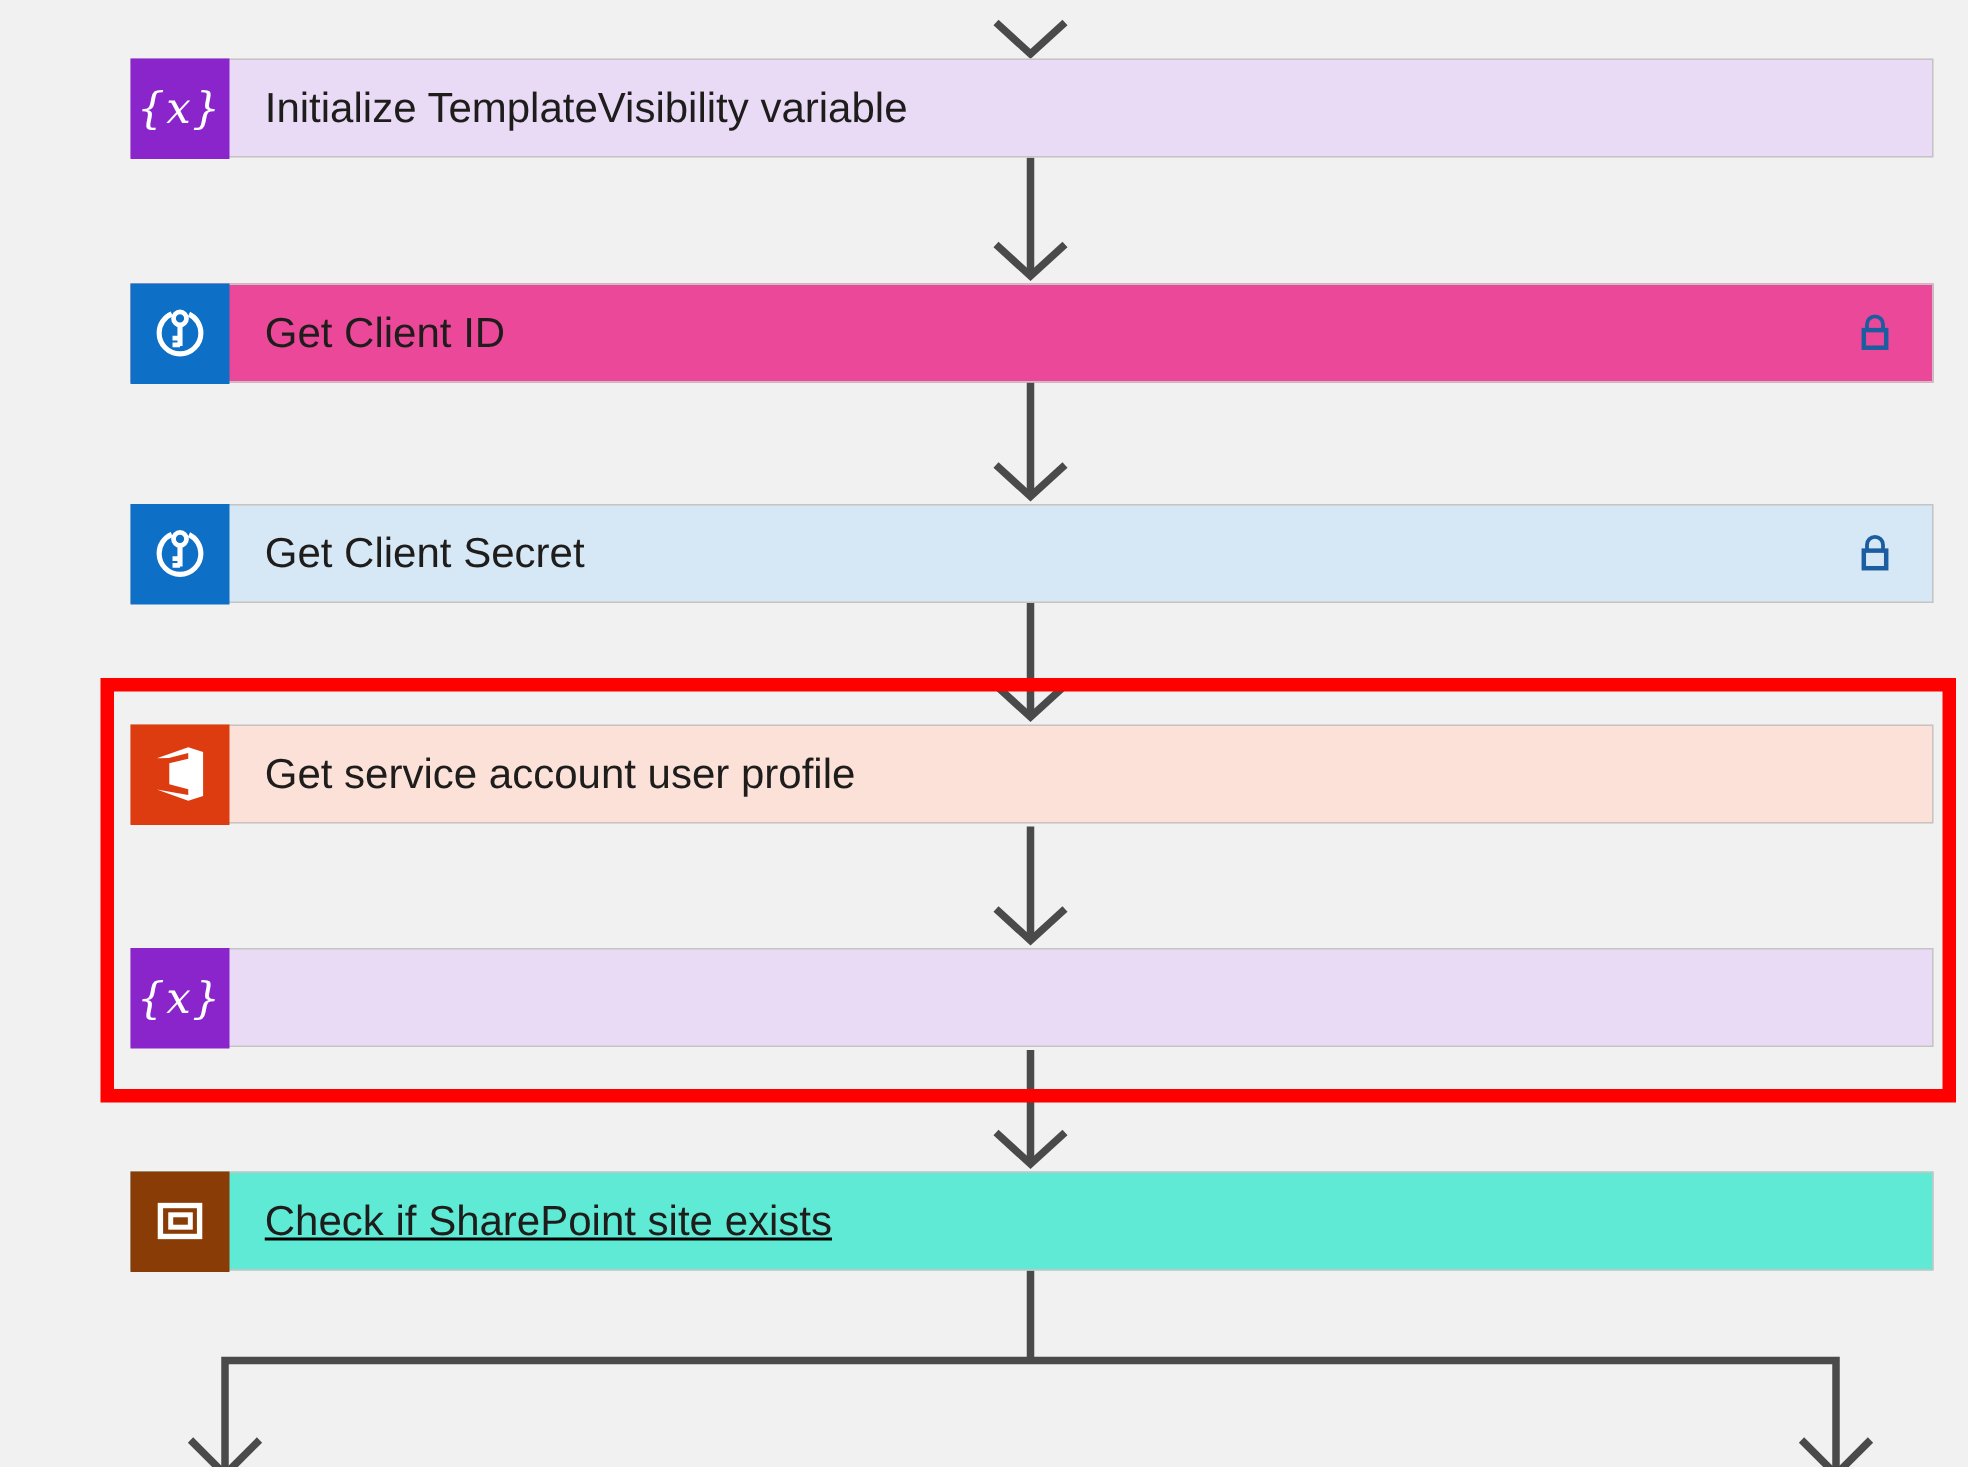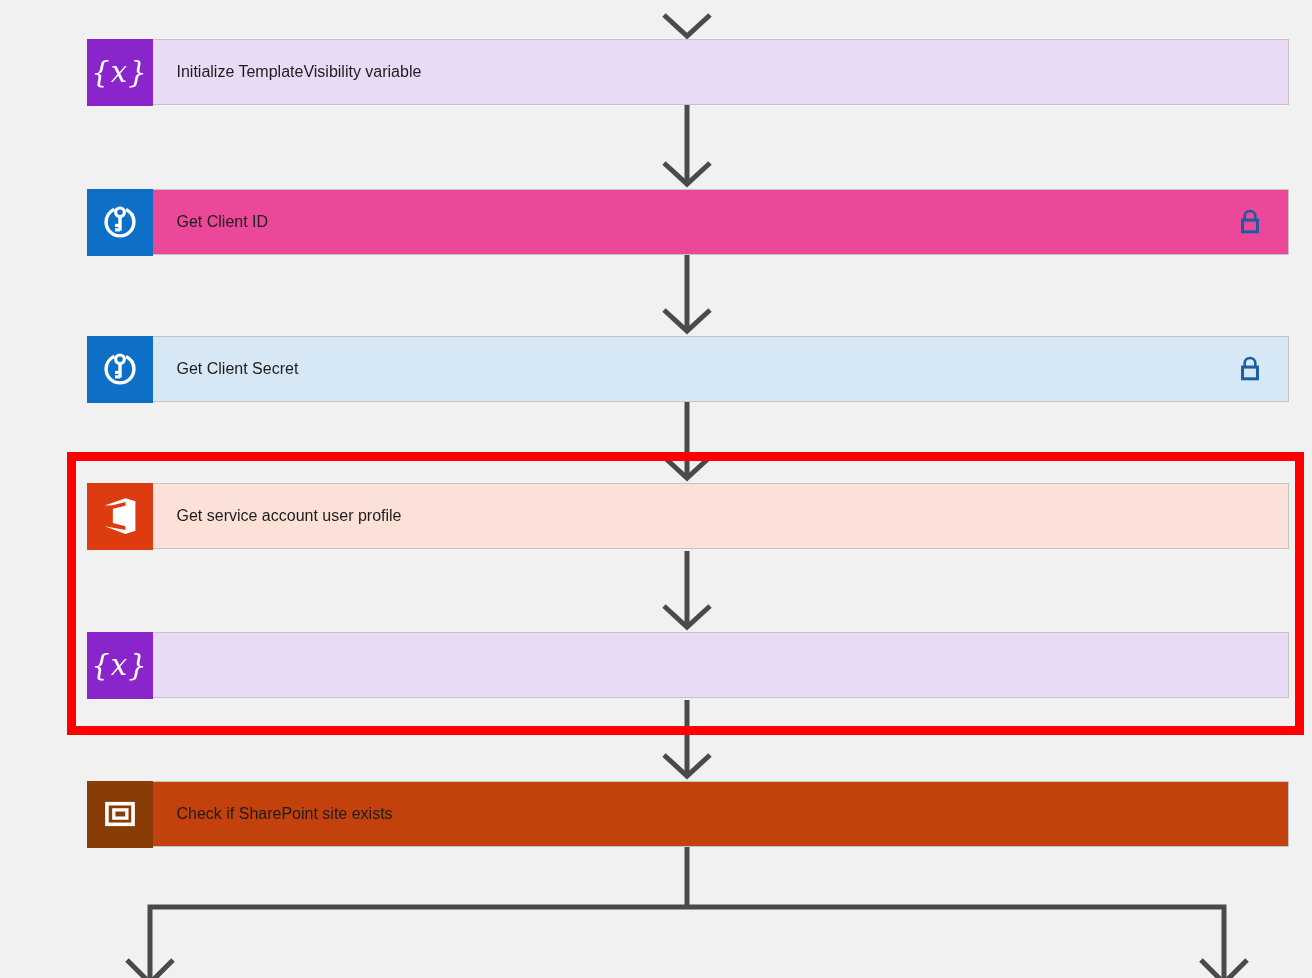--- a/index.html
+++ b/index.html
@@ -27,21 +27,21 @@
   .icon-box{
     width:66px;min-width:66px;margin:-1.5px 0 -1.5px -1.5px;
     display:flex;align-items:center;justify-content:center;
   }
   .glyph-x{
     color:#fff;font-family:"DejaVu Serif",serif;font-style:italic;
     font-size:29px;letter-spacing:1px;line-height:1;
   }
   .node-label{
     display:flex;align-items:center;margin-left:24px;
-    font-size:16px;color:#1e1d1c;white-space:nowrap;
+    font-size:28px;color:#1e1d1c;white-space:nowrap;
   }
   .lock{
     position:absolute;right:22px;top:50%;transform:translateY(-50%);
     color:#1c5da0;line-height:0;
   }
 
   
   .highlight-box{
     position:absolute;left:67px;top:452px;width:1237px;height:283px;
     box-sizing:border-box;border:9px solid #fe0000;
@@ -131,21 +131,21 @@
       </svg>
     </span>
   </div>
 
   <div class="node" style="top: 632px; background: rgb(233, 219, 246);">
     <span class="icon-box" style="background: rgb(138, 36, 203);">
       <span class="glyph-x">{x}</span>
     </span>
   </div>
 
-  <div class="node" style="top: 781px; background: #c2410c;">
+  <div class="node" style="top: 781px; background: #5eead4; text-decoration: underline;">
     <span class="icon-box" style="background: rgb(138, 60, 6);">
       <svg width="44" height="44" viewBox="0 0 32 32" fill="none" stroke="#fff">
         <rect x="6.5" y="8.5" width="19" height="15" stroke-width="2.6"></rect>
         <rect x="11.5" y="13" width="9.5" height="6" stroke-width="2.4"></rect>
       </svg>
     </span>
     <span class="node-label">Check if SharePoint site exists</span>
   </div>
 
   <div class="highlight-box" style="border-color: rgb(254, 0, 0);"></div>

